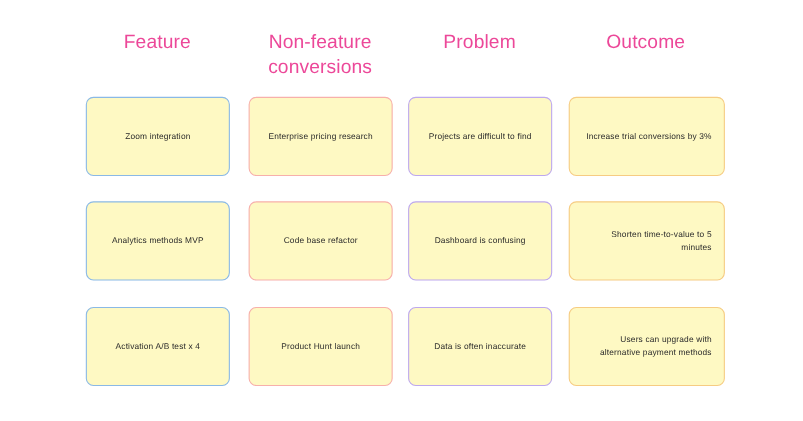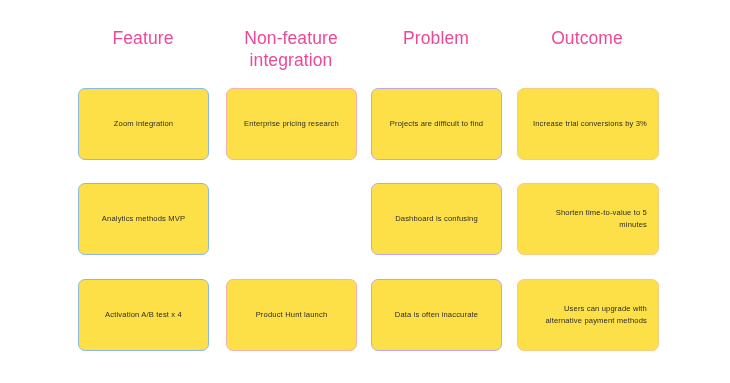--- a/index.html
+++ b/index.html
@@ -50,21 +50,21 @@
     top: 0;
     width: 730px;
     height: 383px;
   }
 
   .card {
     position: absolute;
     box-sizing: border-box;
     border: 1px solid #8ab9e6;
     border-radius: 7px;
-    background: #fde047;
+    background: #fef9c3;
     display: flex;
     align-items: center;
     height: 72px;
   }
   .card-text {
     font-size: 7.6px;
     line-height: 1.55;
     color: #2b2b2b;
     letter-spacing: 0.15px;
     width: 100%;
@@ -97,21 +97,21 @@
 <body>
 
 <div class="board">
 
   <div class="headers">
     <div class="col-header c0">
       <span>Feature</span>
     </div>
     <div class="col-header c1">
       <span>Non-feature</span><br>
-      <span>integration</span>
+      <span>conversions</span>
     </div>
     <div class="col-header c2">
       <span>Problem</span>
     </div>
     <div class="col-header c3">
       <span>Outcome</span>
     </div>
   </div>
 
   <div class="grid">
@@ -125,20 +125,23 @@
     <div class="card col1 row0">
       <div class="card-text">Enterprise pricing research</div>
     </div>
     <div class="card col3 row0">
       <div class="card-text">Increase trial conversions by 3%</div>
     </div>
 
     <div class="card col0 row1">
       <div class="card-text">Analytics methods MVP</div>
     </div>
+    <div class="card col1 row1">
+      <div class="card-text">Code base refactor</div>
+    </div>
     <div class="card col2 row1">
       <div class="card-text">Dashboard is confusing</div>
     </div>
     <div class="card col3 row1">
       <div class="card-text">Shorten time-to-value to 5 minutes</div>
     </div>
 
     <div class="card col0 row2">
       <div class="card-text">Activation A/B test x 4</div>
     </div>

